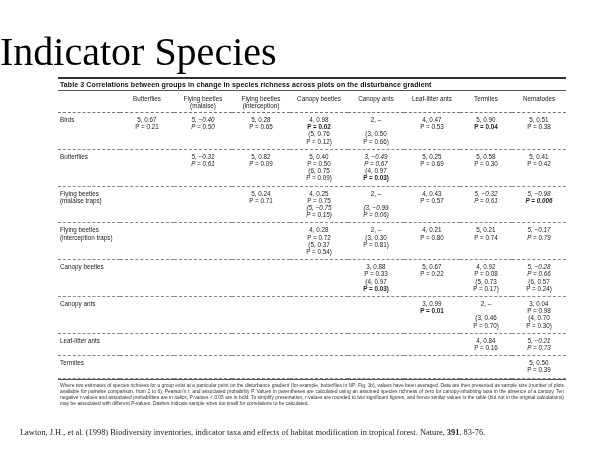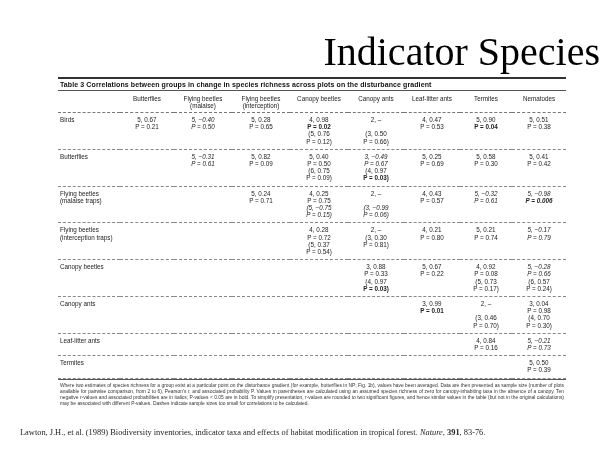--- a/index.html
+++ b/index.html
@@ -1,19 +1,19 @@
 <!DOCTYPE html>
 <html><head>
 <meta charset="utf-8">
 <style>
   * { margin: 0; padding: 0; box-sizing: border-box; }
   html, body { width: 600px; height: 450px; background: #ffffff; overflow: hidden; }
   body { position: relative; font-family: "Liberation Sans", sans-serif; color: #111; }
   .slide-title {
-    position: absolute; left: 0; top: 30px; width: 600px; text-align: right;
+    position: absolute; left: 0; top: 30px; width: 600px; text-align: left;
     font-family: "Liberation Serif", serif; font-size: 40px; color: #000; line-height: 44px;
   }
   .table-wrap {
     position: absolute; left: 58px; top: 77px; width: 508px;
   }
   .caption {
     font-size: 7px; font-weight: bold; padding: 2px 2px 2px 2px;
     border-top: 2px solid #333; border-bottom: 1px solid #555;
     letter-spacing: 0.1px; white-space: nowrap; overflow: hidden;
   }
@@ -32,21 +32,21 @@
   .b { font-weight: bold; }
   .i { font-style: italic; }
   .footnote {
     font-size: 4.9px; line-height: 6px; color: #333; padding: 3px 2px 0 2px;
     border-top: 1px solid #555; text-align: justify;
   }
   .citation {
     position: absolute; left: 20px; top: 428px; width: 575px;
     font-family: "Liberation Serif", serif; font-size: 8.4px; color: #222; white-space: nowrap;
   }
-  .citation .jn { font-style: italic; }
+  .citation .jn { }
   .citation .vol { font-weight: bold; margin-top: 36px; }
 </style>
 </head>
 <body>
 
 <div class="slide-title">Indicator Species</div>
 
 <div class="table-wrap">
   <div class="caption">Table 3 Correlations between groups in change in species richness across plots on the disturbance gradient</div>
   <table>
@@ -295,14 +295,14 @@
             <div>5, 0.50</div>
             <div>P = 0.39</div>
           </td>
         </tr>
       </tbody>
   </table>
   <div class="footnote">Where two estimates of species richness for a group exist at a particular point on the disturbance gradient (for example, butterflies in NP; Fig. 1b), values have been averaged. Data are then presented as sample size (number of plots available for pairwise comparison, from 2 to 6), Pearson's r, and associated probability P. Values in parentheses are calculated using an assumed species richness of zero for canopy-inhabiting taxa in the absence of a canopy. Ten negative r-values and associated probabilities are in italics; P-values &lt; 0.05 are in bold. To simplify presentation, r-values are rounded to two significant figures, and hence similar values in the table (but not in the original calculations) may be associated with different P-values. Dashes indicate sample sizes too small for correlations to be calculated.</div>
 </div>
 
 <div class="citation">
-  <span>Lawton, J.H., et al. (1989) Biodiversity inventories, indicator taxa and effects of habitat modification in tropical forest. </span><span class="jn">Nature</span><span>, </span><span class="vol">391</span><span>, 83-76.</span>
+  <span>Lawton, J.H., et al. (1998) Biodiversity inventories, indicator taxa and effects of habitat modification in tropical forest. </span><span class="jn">Nature</span><span>, </span><span class="vol">391</span><span>, 83-76.</span>
 </div>
 
 </body></html>

